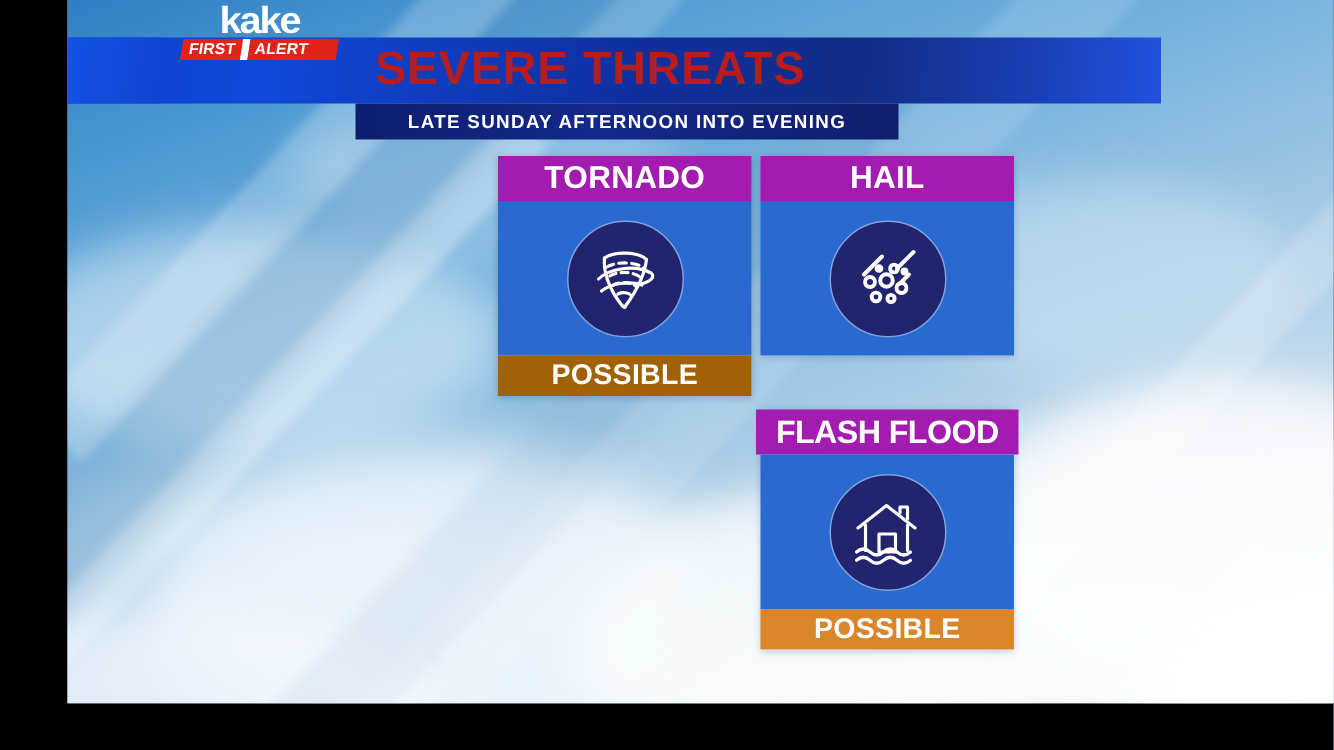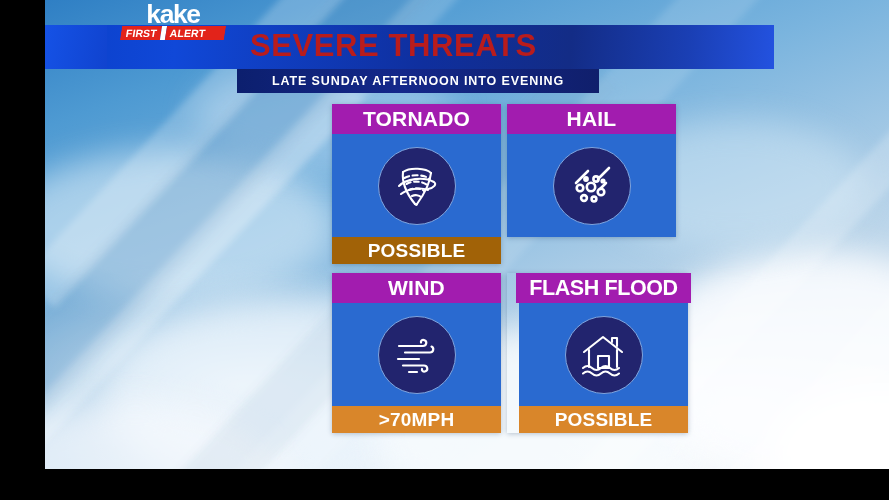--- a/index.html
+++ b/index.html
@@ -203,21 +203,21 @@
     font-size: 19px;
     font-weight: bold;
     letter-spacing: 0.2px;
   }
   .foot-red    { background: #a16207; }
   .foot-orange { background: #d9862a; }
 
   #card-tornado    { left: 287px; top: 104px; }
   #card-hail       { left: 462px; top: 104px; }
   #card-wind       { left: 287px; top: 273px; }
-  #card-flashflood { left: 462px; top: 273px; padding-left: 12px; }
+  #card-flashflood { left: 462px; top: 273px; }
 
   
   #card-flashflood .card-head {
     width: 175px;
     margin-left: -3px;
     font-size: 21.5px;
     letter-spacing: -0.4px;
   }
 </style>
 </head>
@@ -297,35 +297,20 @@
           <circle cx="31" cy="20" r="2.6"></circle>
           <circle cx="19" cy="39" r="2.9"></circle>
           <circle cx="29" cy="40" r="2.4"></circle>
           <circle cx="21" cy="20" r="1.6" fill="#ffffff"></circle>
           <circle cx="38" cy="22" r="1.3" fill="#ffffff"></circle>
         </svg>
       </div>
     </div>
   </div>
 
-  <div class="card" id="card-wind">
-    <div class="card-head">WIND</div>
-    <div class="card-body">
-      <div class="icon-circle">
-        <svg width="56" height="56" viewBox="0 0 56 56" fill="none" stroke="#ffffff" stroke-width="2.2" stroke-linecap="round">
-          <path d="M10 19 H34 C37.5 19, 38.5 14.5, 35.5 13.2 C33.2 12.2, 31.5 14, 32 15.5"></path>
-          <path d="M16 25.5 H41 C44.5 25.5, 45.5 21, 42.5 19.6"></path>
-          <path d="M9 32 H30"></path>
-          <path d="M14 38.5 H35 C38.5 38.5, 39.5 43, 36.5 44.3 C34.2 45.3, 32.5 43.5, 33 42"></path>
-          <path d="M20 45 H28"></path>
-        </svg>
-      </div>
-    </div>
-    <div class="card-foot foot-orange">&gt;70MPH</div>
-  </div>
 
   <div class="card" id="card-flashflood">
     <div class="card-head wide">FLASH FLOOD</div>
     <div class="card-body">
       <div class="icon-circle">
         <svg width="56" height="56" viewBox="0 0 56 56" fill="none" stroke="#ffffff" stroke-width="2.1" stroke-linecap="round" stroke-linejoin="round">
           <polyline points="8,25 27,10 46,25"></polyline>
           <polyline points="13,23 13,40"></polyline>
           <polyline points="41,23 41,40"></polyline>
           <rect x="22" y="29" width="11" height="12"></rect>

